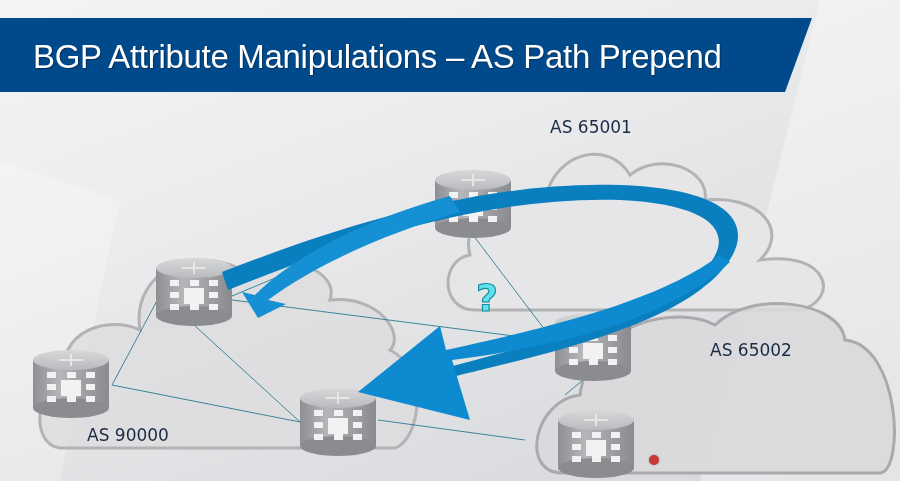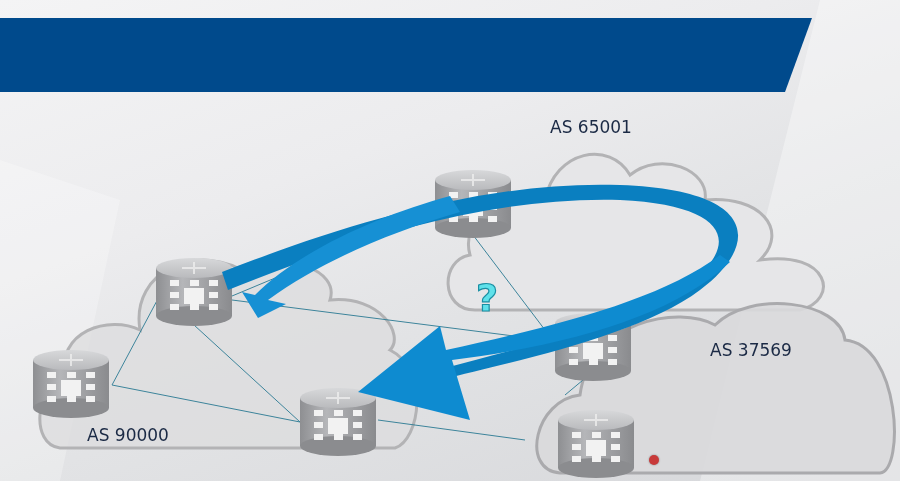--- a/index.html
+++ b/index.html
@@ -40,20 +40,21 @@
 <div class="slide">
 
   <svg class="sheen" width="900" height="481">
     <polygon points="820,0 900,0 900,481 700,481" fill="#ffffff" opacity="0.35"></polygon>
     <polygon points="0,160 0,481 60,481 120,200" fill="#ffffff" opacity="0.25"></polygon>
   </svg>
 
   <svg class="title-bar" width="900" height="74">
     <polygon points="0,0 812,0 785,74 0,74" fill="#004a8c"></polygon>
   </svg>
+  <div class="title-text">BGP Attribute Manipulations – AS Path Prepend</div>
 
   <svg class="diagram" width="900" height="481" viewBox="0 0 900 481">
     <defs>
       <linearGradient id="cyl" x1="0" x2="1" y1="0" y2="0">
         <stop offset="0" stop-color="#8e8f92"></stop>
         <stop offset="0.35" stop-color="#b5b6b9"></stop>
         <stop offset="1" stop-color="#8a8b8e"></stop>
       </linearGradient>
       <linearGradient id="cylTop" x1="0" x2="0" y1="0" y2="1">
         <stop offset="0" stop-color="#d7d8da"></stop>
@@ -106,18 +107,18 @@
     <use href="#router" x="558" y="410" width="76" height="68"></use>
 
     <g>
       <path d="M222,272 C330,230 480,180 620,185 C760,190 760,245 700,290 C640,335 520,360 440,380 L445,368 C520,348 630,322 690,282 C740,245 730,205 620,200 C480,196 340,245 228,290 Z" fill="#0a7fc0"></path>
       <path d="M452,360 L470,420 L358,392 L440,326 L446,350 C560,325 660,300 720,255 L730,262 C675,315 570,345 452,360 Z" fill="#0e8bd0"></path>
       <path d="M450,196 C380,215 300,250 255,295 L242,292 L258,318 L286,304 L268,300 C320,262 390,232 460,212 Z" fill="#1690d4"></path>
     </g>
   </svg>
 
   <div class="as-label" style="left:550px; top:117px;text-align:right;">AS 65001</div>
-  <div class="as-label" style="left:710px; top:340px;">AS 37569</div>
+  <div class="as-label" style="left:710px; top:340px;">AS 65002</div>
   <div class="as-label" style="left:87px; top:425px;">AS 90000</div>
 
   <div class="qmark">?</div>
   <div class="cursor"></div>
 </div>
 
 </body></html>

